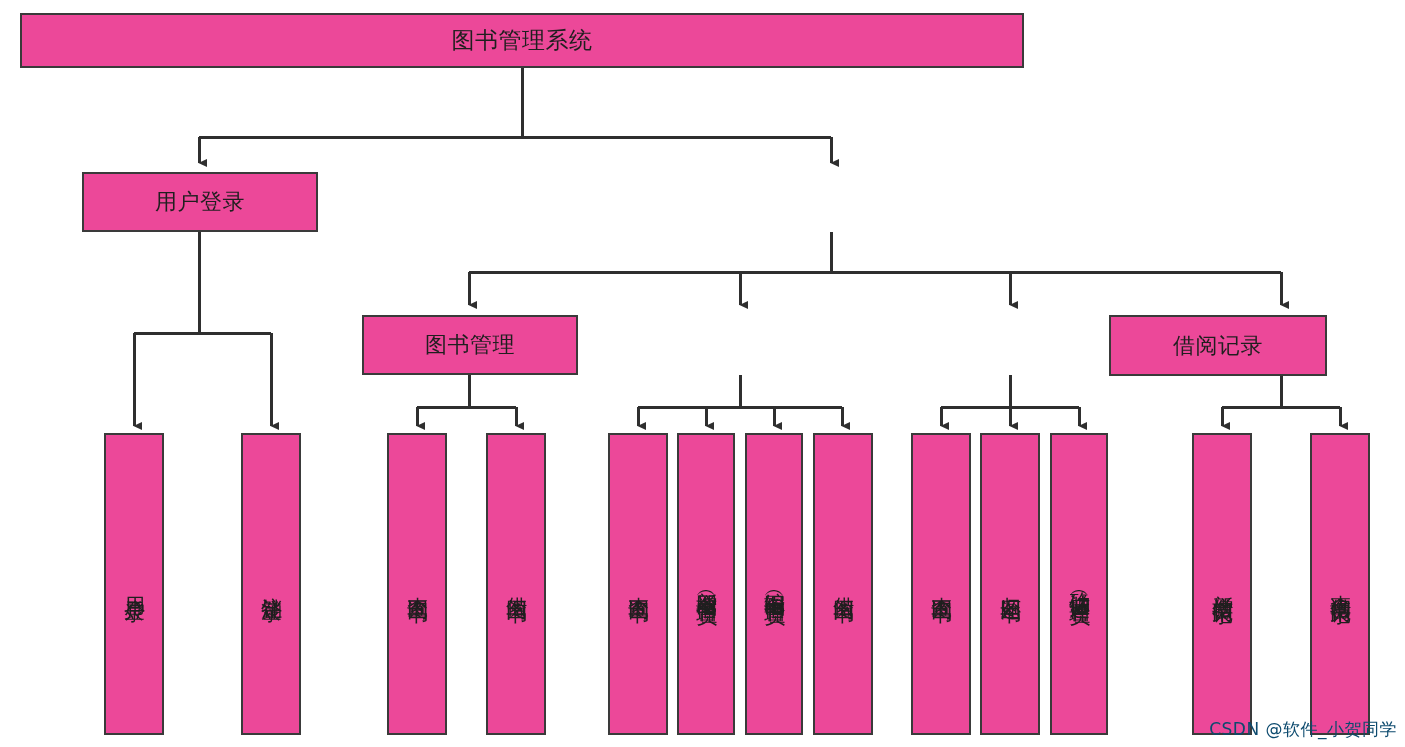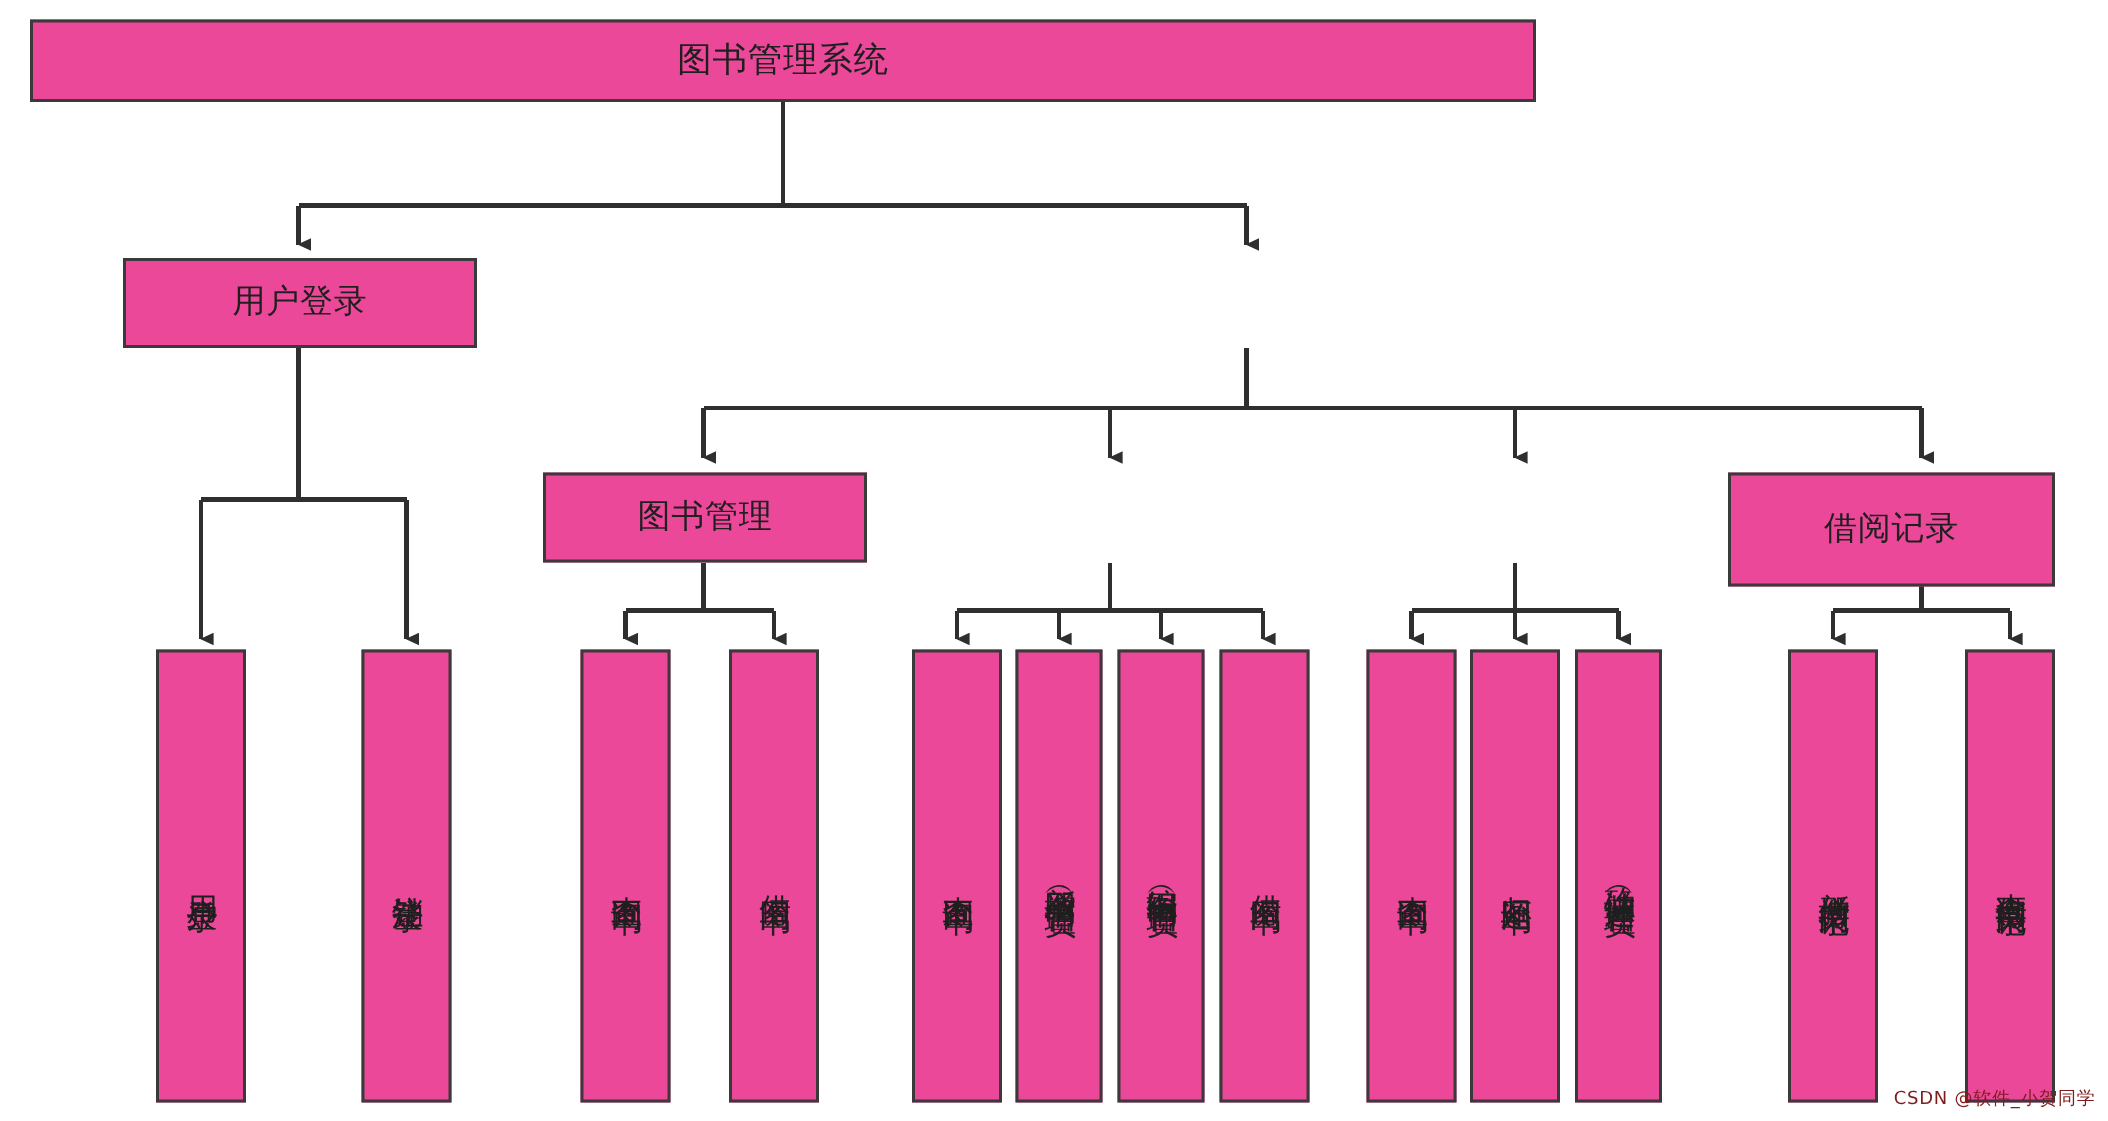--- a/index.html
+++ b/index.html
@@ -61,22 +61,22 @@
     max-height: 268px;
   }
   .node.root .label { font-size: 23px; }
   .node.l1 .label  { font-size: 22px; }
   .node.l2 .label  { font-size: 22px; }
 
   #watermark {
     position: absolute;
     right: 8px;
     bottom: 6px;
-    font-size: 12px;
-    color: #7f1d1d;
+    font-size: 17px;
+    color: #0c4a6e;
     z-index: 5;
     white-space: nowrap;
     letter-spacing: 0.5px;
     pointer-events: none;
   }
 </style>
 </head>
 <body>
 
 <div id="canvas">
@@ -139,21 +139,21 @@
     <span class="label">用户登录</span>
   </div>
 
 
   <div class="node l2" style="left:362px; top:315px; width:216px; height:60px;">
     <span class="label">图书管理</span>
   </div>
 
 
 
-  <div class="node l2" style="left:1152px; top:315px; width:218px; height:76px;">
+  <div class="node l2" style="left:1109px; top:315px; width:218px; height:61px;">
     <span class="label">借阅记录</span>
   </div>
 
   <div class="node leaf" style="left:104px; top:433px; width:60px; height:302px;">
     <span class="label">用户登录</span>
   </div>
 
   <div class="node leaf" style="left:241px; top:433px; width:60px; height:302px;">
     <span class="label">注销登录</span>
   </div>

